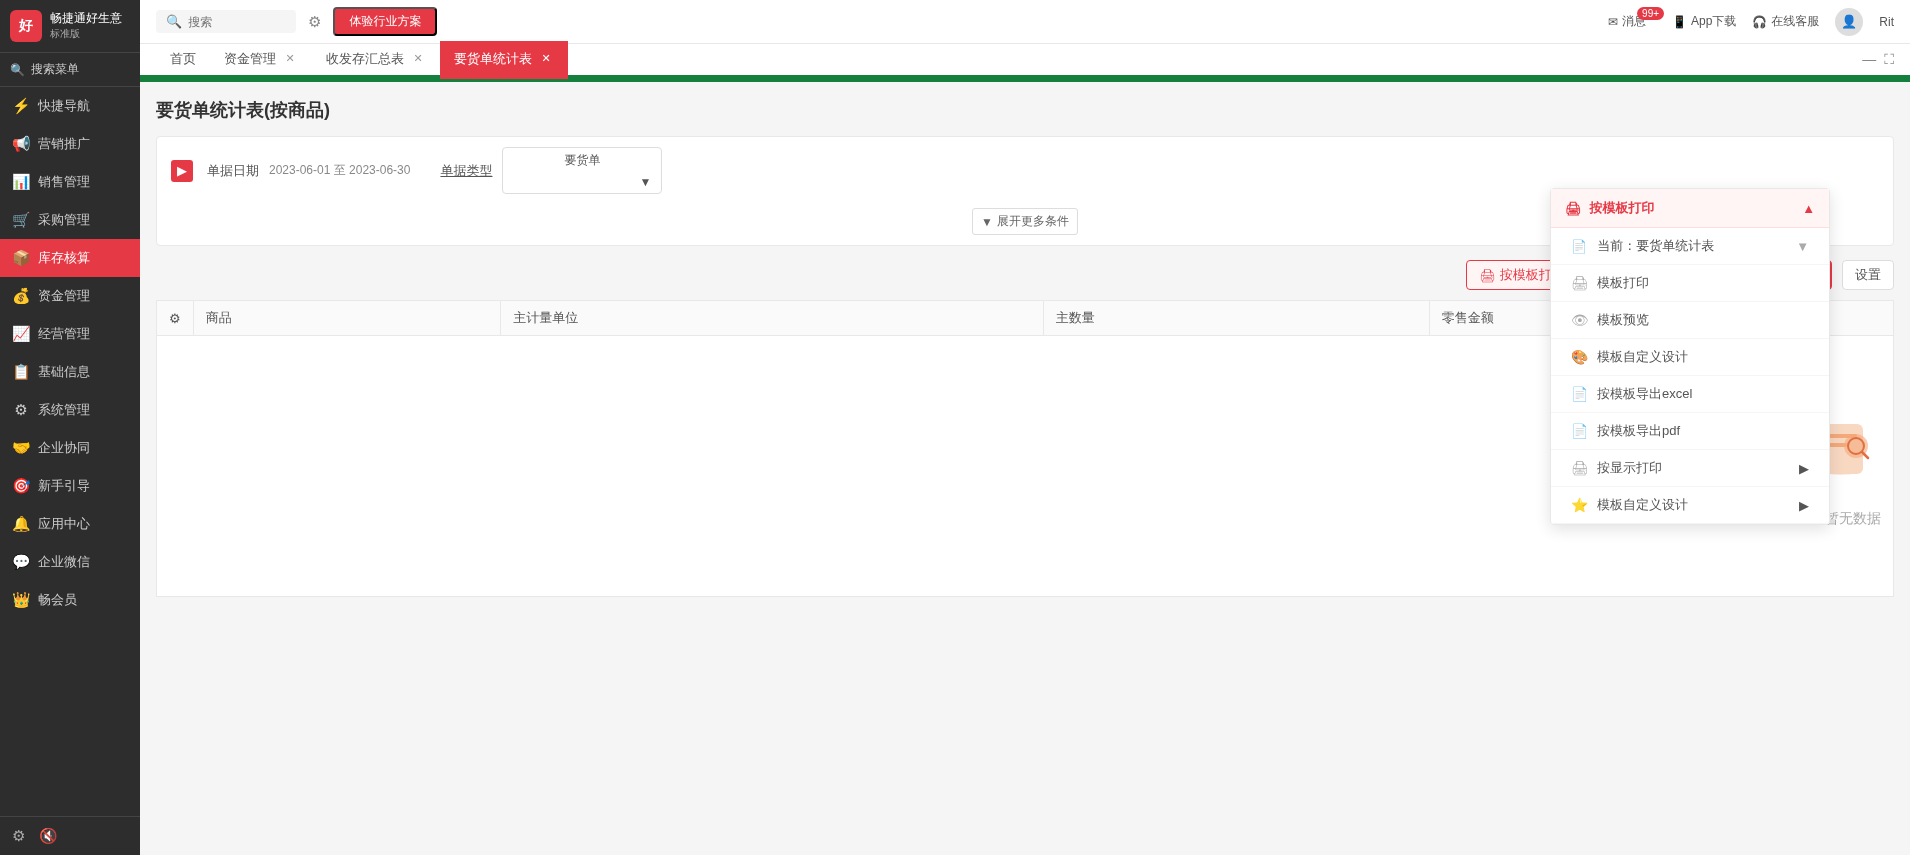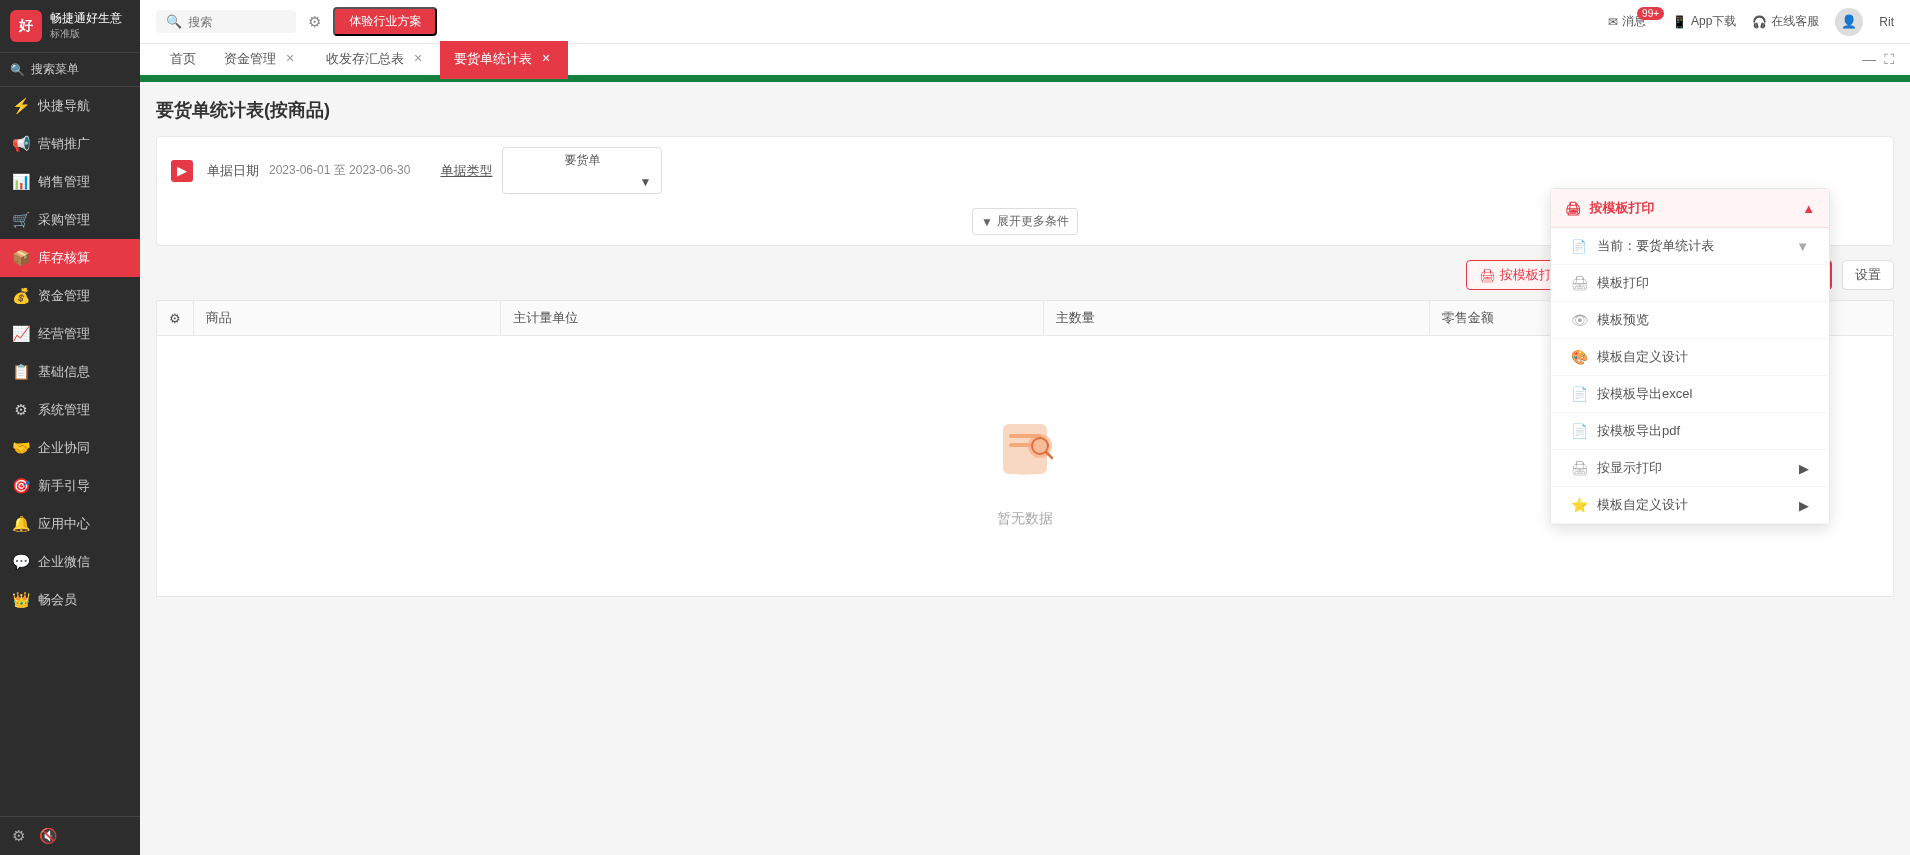--- a/index.html
+++ b/index.html
@@ -162,21 +162,21 @@
       background: #fafafa; border: 1px solid #e8e8e8;
       padding: 8px 12px; text-align: left; font-size: 13px; color: #555; font-weight: normal;
     }
     .data-table td {
       border: 1px solid #e8e8e8; padding: 8px 12px; font-size: 13px; color: #333;
     }
     .table-settings-col { width: 30px; text-align: center; }
 
     
     .empty-state {
-      display: flex; flex-direction: column; align-items: center; justify-content: center;
+      display: flex; flex-direction: column; align-items: flex-end; justify-content: center;
       padding: 60px 0; color: #aaa;
     }
     .empty-icon { font-size: 60px; margin-bottom: 12px; color: #f4b89a; }
     .empty-text { font-size: 14px; color: #aaa; }
     .dropdown-menu {
       position: absolute; top: 106px; right: 80px;
       width: 280px; background: #fff;
       border: 1px solid #e8e8e8; border-radius: 4px;
       box-shadow: 0 4px 16px rgba(0,0,0,0.12);
       z-index: 200;

